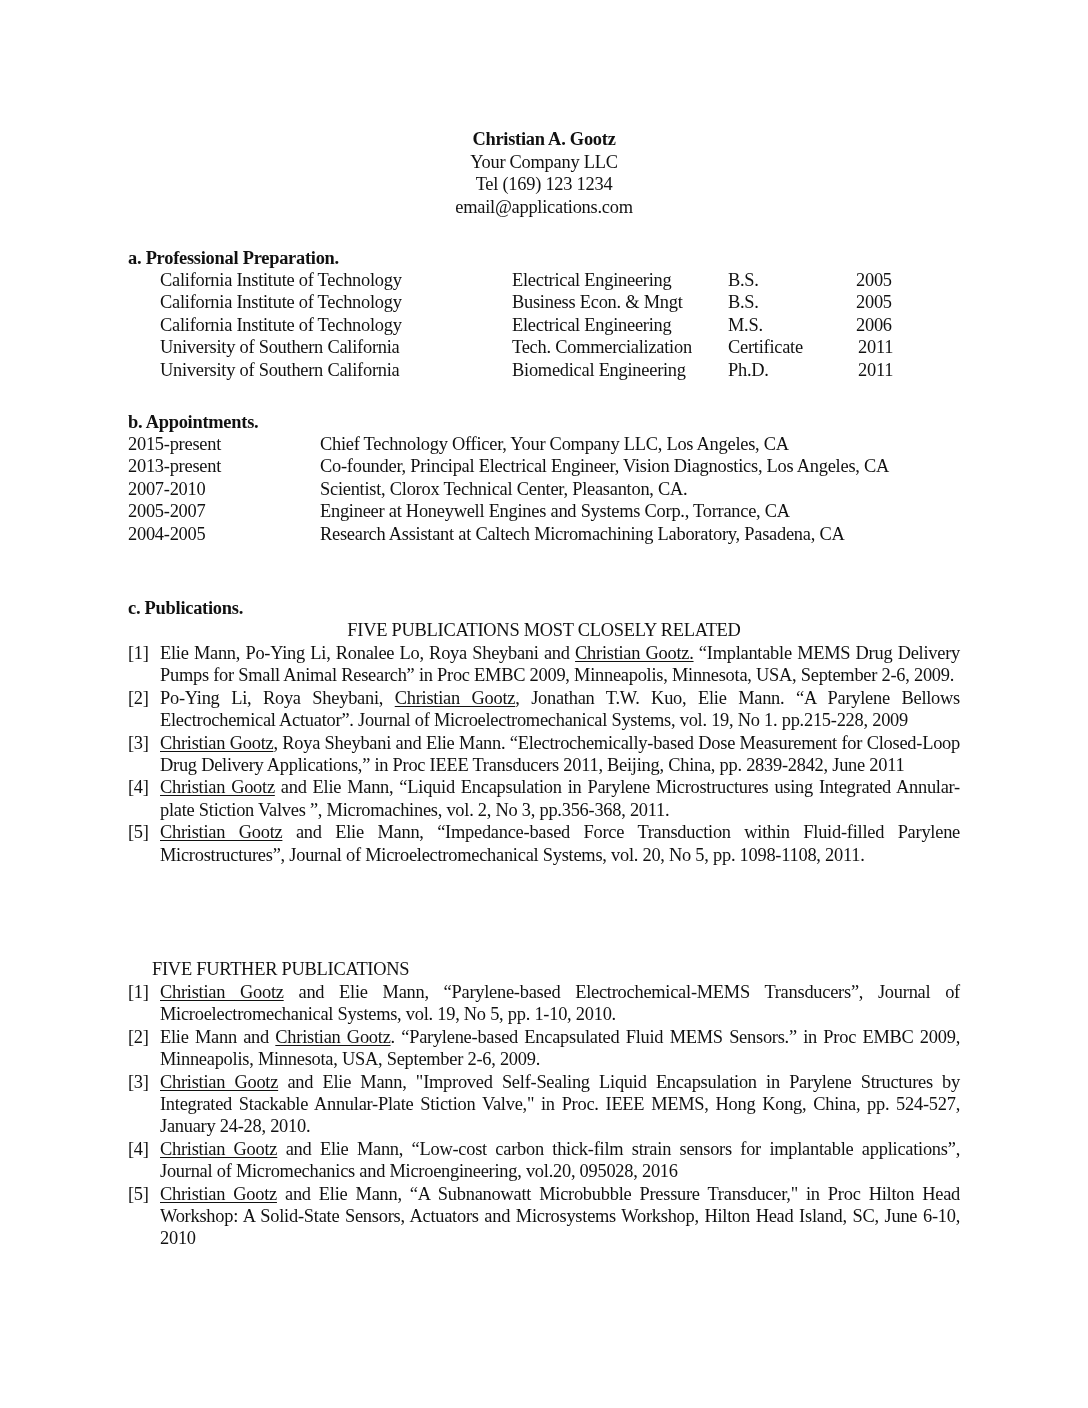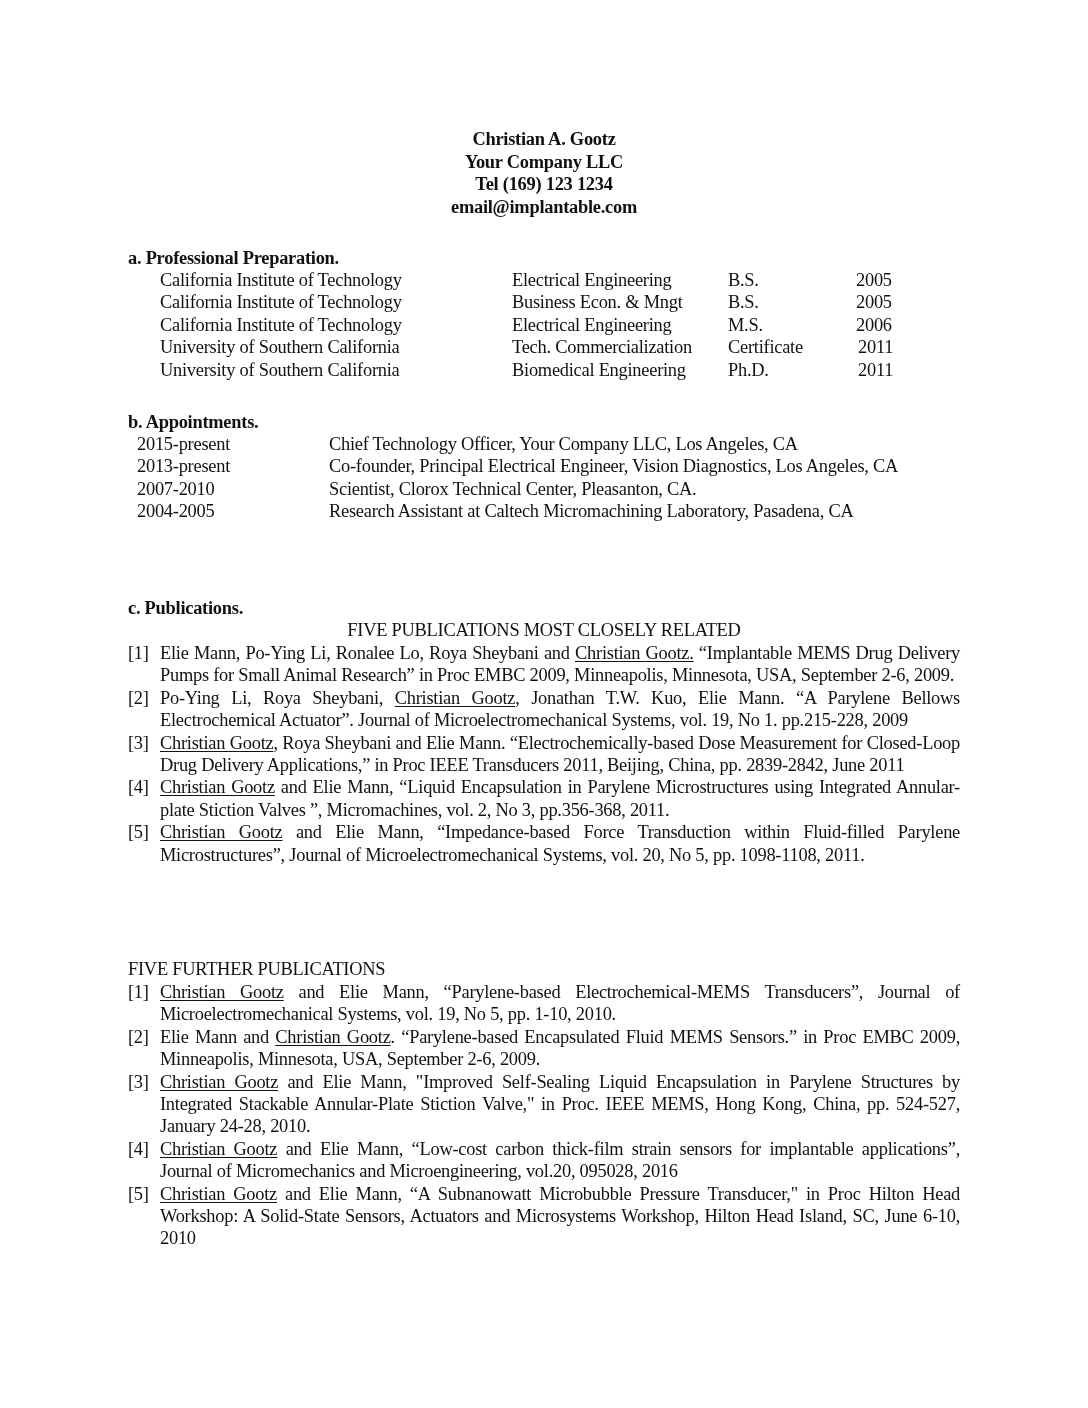--- a/index.html
+++ b/index.html
@@ -5,35 +5,35 @@
   html, body { margin: 0; padding: 0; background: #ffffff; }
   body {
     width: 1088px; height: 1408px; position: relative; overflow: hidden;
     font-family: "Liberation Serif", "DejaVu Serif", serif;
     color: #111111; font-size: 18.4px; line-height: 22.4px;
     letter-spacing: -0.25px;
   }
   .page { position: absolute; left: 0; top: 0; width: 944px; height: 1408px; }
 
   .header { position: absolute; left: 0; top: 128px; width: 1088px; text-align: center; }
-  .header div { height: 22.5px; font-weight: bold; }
+  .header div { height: 22.5px; }
   .header .name { font-weight: bold; }
 
   .sec-title { position: absolute; left: 128px; font-weight: bold; }
 
   .prep { position: absolute; left: 160px; top: 269px; }
   .prep .row { position: relative; height: 22.4px; width: 800px; }
   .prep .row span { position: absolute; top: 0; white-space: nowrap; }
   .prep .c-inst { left: 0; }
   .prep .c-field { left: 352px; }
   .prep .c-deg { left: 568px; }
   .prep .c-year { left: 696px; }
 
   .appts { position: absolute; left: 128px; top: 433px; }
-  .appts .row { position: relative; height: 22.4px; width: 840px; margin-left: 9px; }
+  .appts .row { position: relative; height: 22.4px; width: 840px; }
   .appts .row span { position: absolute; top: 0; white-space: nowrap; }
   .appts .c-date { left: 0; }
   .appts .c-desc { left: 192px; }
 
   .subhead-center { position: absolute; left: 128px; width: 832px; text-align: center; }
   .subhead-left { position: absolute; left: 128px; }
 
   .pubs { position: absolute; left: 128px; width: 832px; }
   .pub { position: relative; padding-left: 32px; text-align: justify; }
   .pub .num { position: absolute; left: 0; top: 0; }
@@ -41,21 +41,21 @@
 </style>
 </head>
 <body>
 
 <div class="page">
 
   <div class="header">
     <div class="name">Christian A. Gootz</div>
     <div>Your Company LLC</div>
     <div>Tel (169) 123 1234</div>
-    <div>email@implantable.com</div>
+    <div>email@applications.com</div>
   </div>
 
   <div class="sec-title" style="top:247px;">a. Professional Preparation.</div>
   <div class="prep">
     <div class="row">
       <span class="c-inst">California Institute of Technology</span>
       <span class="c-field">Electrical Engineering</span>
       <span class="c-deg">B.S.</span>
       <span class="c-year">2005</span>
     </div>
@@ -93,20 +93,24 @@
     </div>
     <div class="row">
       <span class="c-date">2013-present</span>
       <span class="c-desc">Co-founder, Principal Electrical Engineer, Vision Diagnostics, Los Angeles, CA</span>
     </div>
     <div class="row">
       <span class="c-date">2007-2010</span>
       <span class="c-desc">Scientist, Clorox Technical Center, Pleasanton, CA.</span>
     </div>
     <div class="row">
+      <span class="c-date">2005-2007</span>
+      <span class="c-desc">Engineer at Honeywell Engines and Systems Corp., Torrance, CA</span>
+    </div>
+    <div class="row">
       <span class="c-date">2004-2005</span>
       <span class="c-desc">Research Assistant at Caltech Micromachining Laboratory, Pasadena, CA</span>
     </div>
   </div>
 
   <div class="sec-title" style="top:597px;">c. Publications.</div>
   <div class="subhead-center" style="top:619px;">FIVE PUBLICATIONS MOST CLOSELY RELATED</div>
 
   <div class="pubs" style="top:642px;">
     <div class="pub">
@@ -119,21 +123,21 @@
       <span class="num">[3]</span><span></span><u>Christian Gootz</u><span>, Roya Sheybani and Elie Mann. “Electrochemically-based Dose Measurement for Closed-Loop Drug Delivery Applications,” in Proc IEEE Transducers 2011, Beijing, China, pp. 2839-2842, June 2011</span>
     </div>
     <div class="pub">
       <span class="num">[4]</span><span></span><u>Christian Gootz</u><span> and Elie Mann, “Liquid Encapsulation in Parylene Microstructures using Integrated Annular-plate Stiction Valves ”, Micromachines, vol. 2, No 3, pp.356-368, 2011.</span>
     </div>
     <div class="pub">
       <span class="num">[5]</span><span></span><u>Christian Gootz</u><span> and Elie Mann, “Impedance-based Force Transduction within Fluid-filled Parylene Microstructures”, Journal of Microelectromechanical Systems, vol. 20, No 5, pp. 1098-1108, 2011.</span>
     </div>
   </div>
 
-  <div class="subhead-left" style="top:958px;">FIVE FURTHER PUBLICATIONS</div>
+  <div class="subhead-left" style="top:958px;margin-left:24px;">FIVE FURTHER PUBLICATIONS</div>
 
   <div class="pubs" style="top:981px;">
     <div class="pub">
       <span class="num">[1]</span><span></span><u>Christian Gootz</u><span> and Elie Mann, “Parylene-based Electrochemical-MEMS Transducers”, Journal of Microelectromechanical Systems, vol. 19, No 5, pp. 1-10, 2010.</span>
     </div>
     <div class="pub">
       <span class="num">[2]</span><span>Elie Mann and </span><u>Christian Gootz</u><span>. “Parylene-based Encapsulated Fluid MEMS Sensors.” in Proc EMBC 2009, Minneapolis, Minnesota, USA, September 2-6, 2009.</span>
     </div>
     <div class="pub">
       <span class="num">[3]</span><span></span><u>Christian Gootz</u><span> and Elie Mann, "Improved Self-Sealing Liquid Encapsulation in Parylene Structures by Integrated Stackable Annular-Plate Stiction Valve," in Proc. IEEE MEMS, Hong Kong, China, pp. 524-527, January 24-28, 2010.</span>

